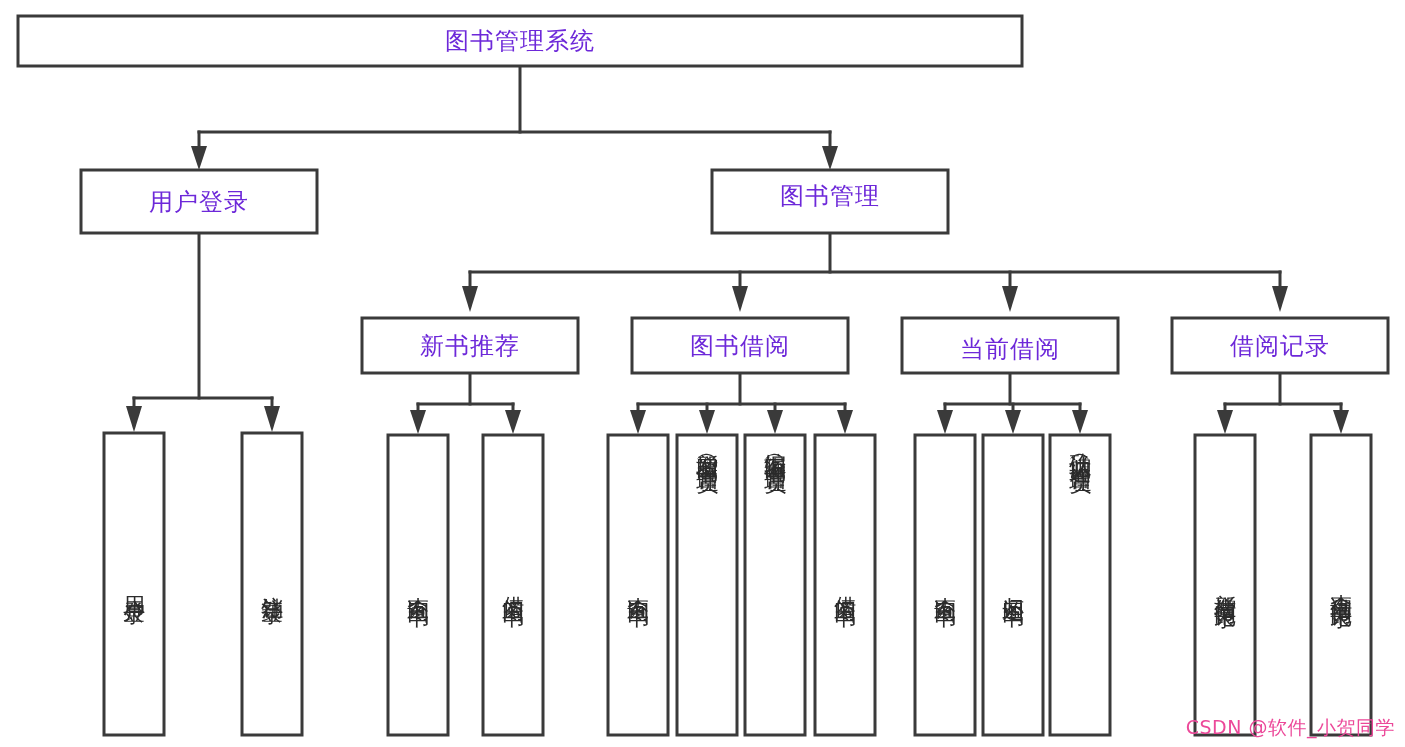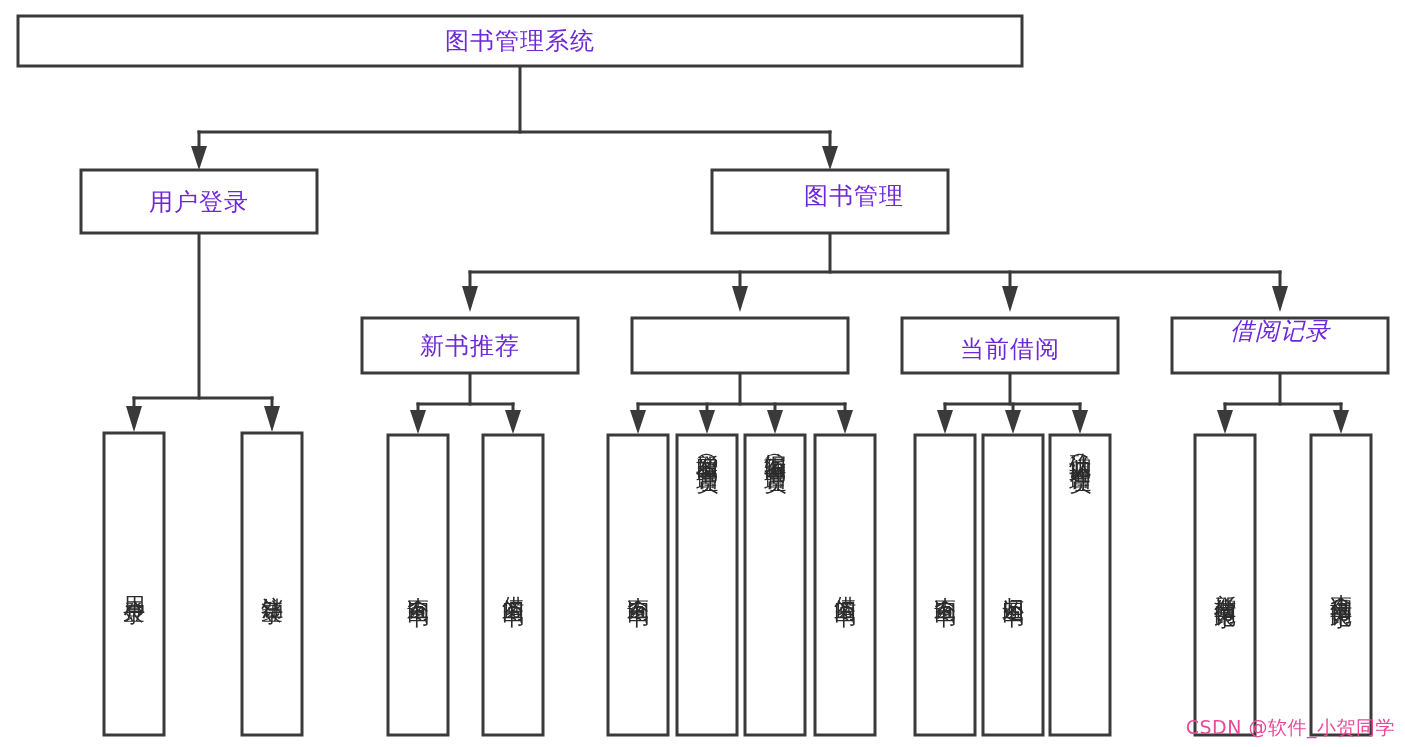--- a/index.html
+++ b/index.html
@@ -198,31 +198,34 @@
     <rect class="node-box" x="1311" y="435" width="60" height="300"></rect>
   </svg>
 
   <div class="hlabel-wrap" style="left:18px; top:16px; width:1004px; height:50px;">
     <span class="hlabel-text">图书管理系统</span>
   </div>
 
   <div class="hlabel-wrap" style="left:81px; top:170px; width:236px; height:63px;">
     <span class="hlabel-text">用户登录</span>
   </div>
-  <div class="hlabel-wrap" style="left:712px; top:170px; width:236px; height:52px;padding-left:24px;">
+  <div class="hlabel-wrap" style="left:712px; top:170px; width:236px; height:52px;">
     <span class="hlabel-text">图书管理</span>
   </div>
 
   <div class="hlabel-wrap" style="left:362px; top:318px; width:216px; height:55px;">
     <span class="hlabel-text">新书推荐</span>
   </div>
+  <div class="hlabel-wrap" style="left:632px; top:318px; width:216px; height:55px;">
+    <span class="hlabel-text">图书借阅</span>
+  </div>
   <div class="hlabel-wrap" style="left:902px; top:321px; width:216px; height:55px;">
     <span class="hlabel-text">当前借阅</span>
   </div>
-  <div class="hlabel-wrap" style="left:1172px; top:303px; width:216px; height:55px;font-style:italic;">
+  <div class="hlabel-wrap" style="left:1172px; top:318px; width:216px; height:55px;">
     <span class="hlabel-text">借阅记录</span>
   </div>
 
   <div class="vlabel-wrap" style="left:104px; top:433px; width:60px; height:302px;">
     <span class="vlabel-text">用户登录</span>
   </div>
   <div class="vlabel-wrap" style="left:242px; top:433px; width:60px; height:302px;">
     <span class="vlabel-text">注销登录</span>
   </div>
 

